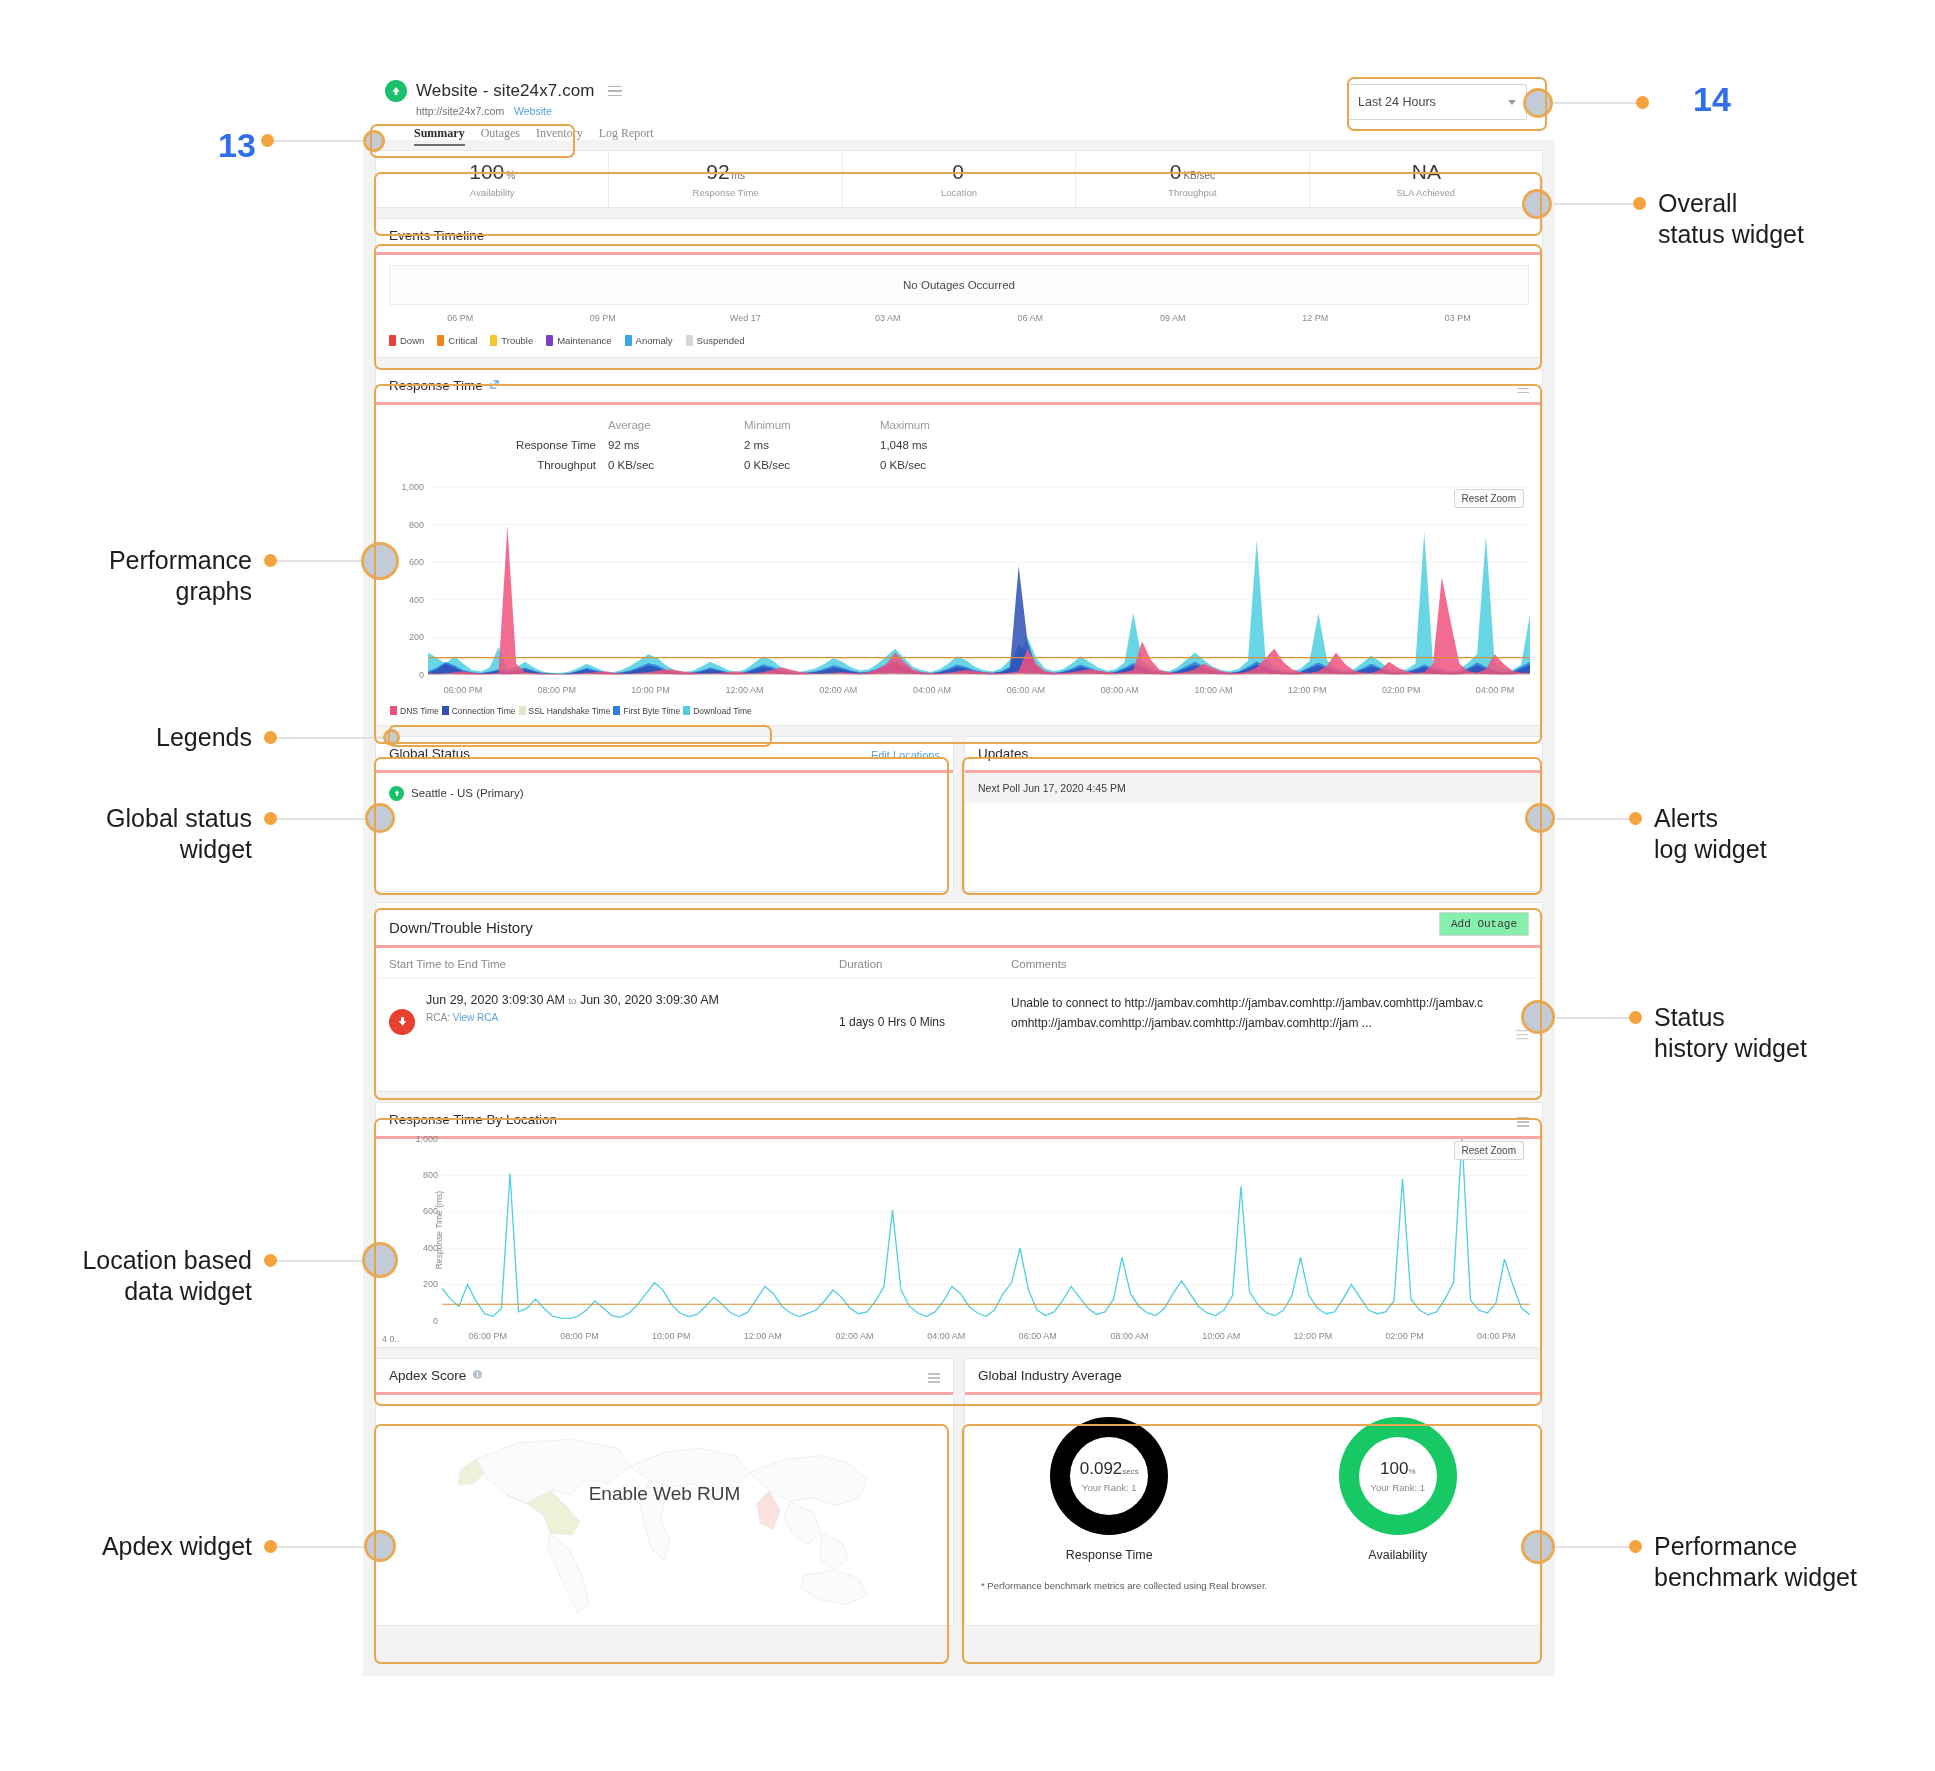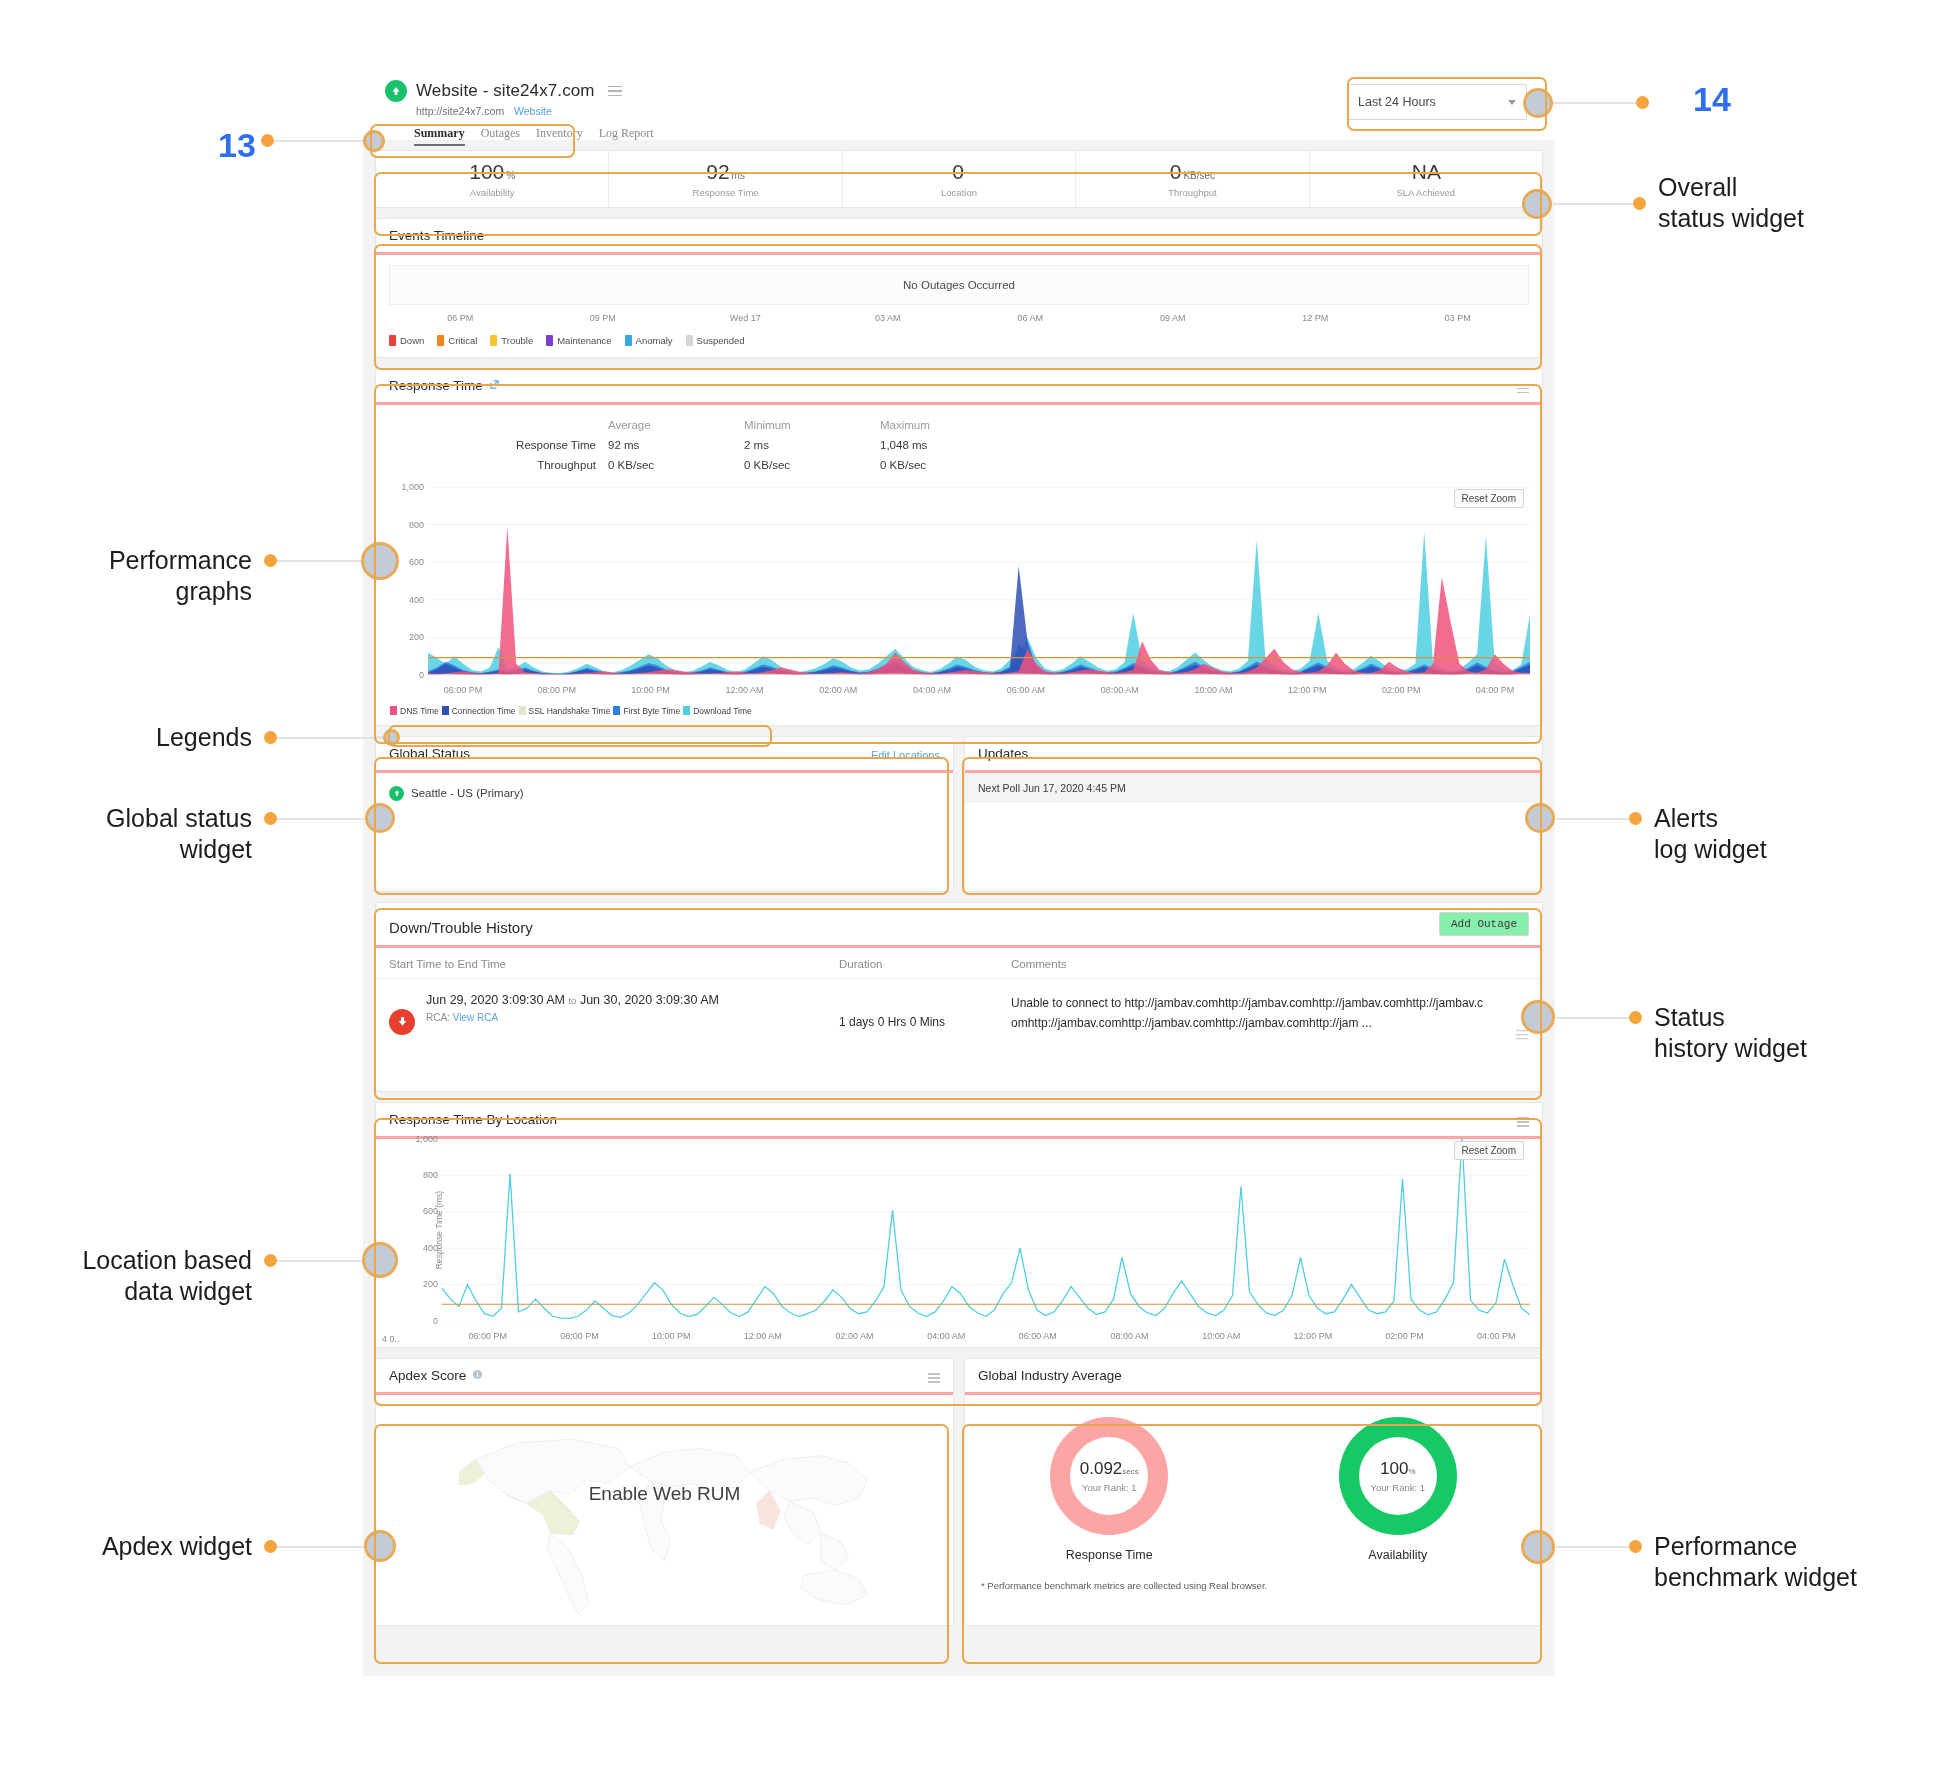--- a/index.html
+++ b/index.html
@@ -512,21 +512,21 @@
           <div class="rum-link">Enable Web RUM</div>
         </div>
       </div>
 
       <div class="card">
         <div class="card-hd">
           <span class="ttl">Global Industry Average</span>
         </div>
         <div class="gauges">
           <div class="gauge-wrap">
-            <div class="donut" style="background:#fca5a5">
+            <div class="donut" style="background:#000000">
               <div class="donut-in">
                 <div class="donut-v"><span>0.092</span><small>secs</small></div>
                 <div class="donut-r">Your Rank: 1</div>
               </div>
             </div>
             <div class="gauge-lbl">Response Time</div>
           </div>
           <div class="gauge-wrap">
             <div class="donut" style="background:#17c964">
               <div class="donut-in">
@@ -593,21 +593,21 @@
 
 <div class="anno-line" style="left:272px; top:1546px; width:92px;"></div>
 <div class="anno-dot" style="left:264px; top:1540px;"></div>
 <div class="anno left" style="left:30px; top:1531px; width:222px;">Apdex widget</div>
 
 <div class="anno-line" style="left:1553px; top:102px; width:88px;"></div>
 <div class="anno-dot" style="left:1636px; top:96px;"></div>
 
 <div class="anno-line" style="left:1553px; top:203px; width:85px;"></div>
 <div class="anno-dot" style="left:1633px; top:197px;"></div>
-<div class="anno right" style="left:1658px; top:172px; width:270px;">Overall<br>status widget</div>
+<div class="anno right" style="left:1658px; top:188px; width:270px;">Overall<br>status widget</div>
 
 <div class="anno-line" style="left:1556px; top:818px; width:78px;"></div>
 <div class="anno-dot" style="left:1629px; top:812px;"></div>
 <div class="anno right" style="left:1654px; top:803px; width:270px;">Alerts<br>log widget</div>
 
 <div class="anno-line" style="left:1556px; top:1017px; width:78px;"></div>
 <div class="anno-dot" style="left:1629px; top:1011px;"></div>
 <div class="anno right" style="left:1654px; top:1002px; width:280px;">Status<br>history widget</div>
 
 <div class="anno-line" style="left:1556px; top:1546px; width:78px;"></div>

